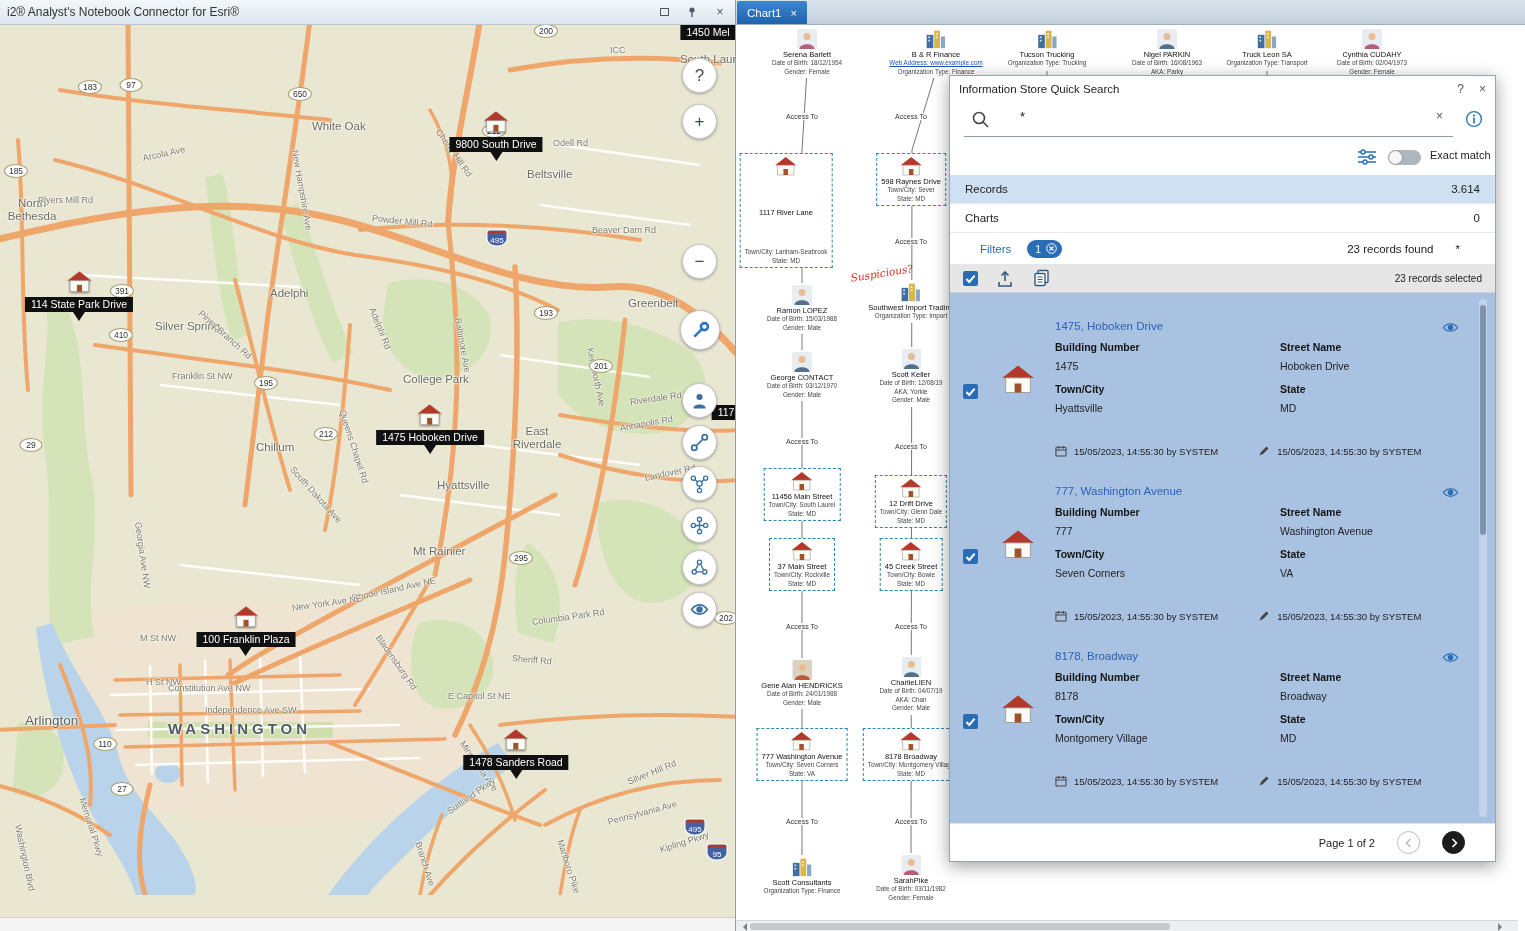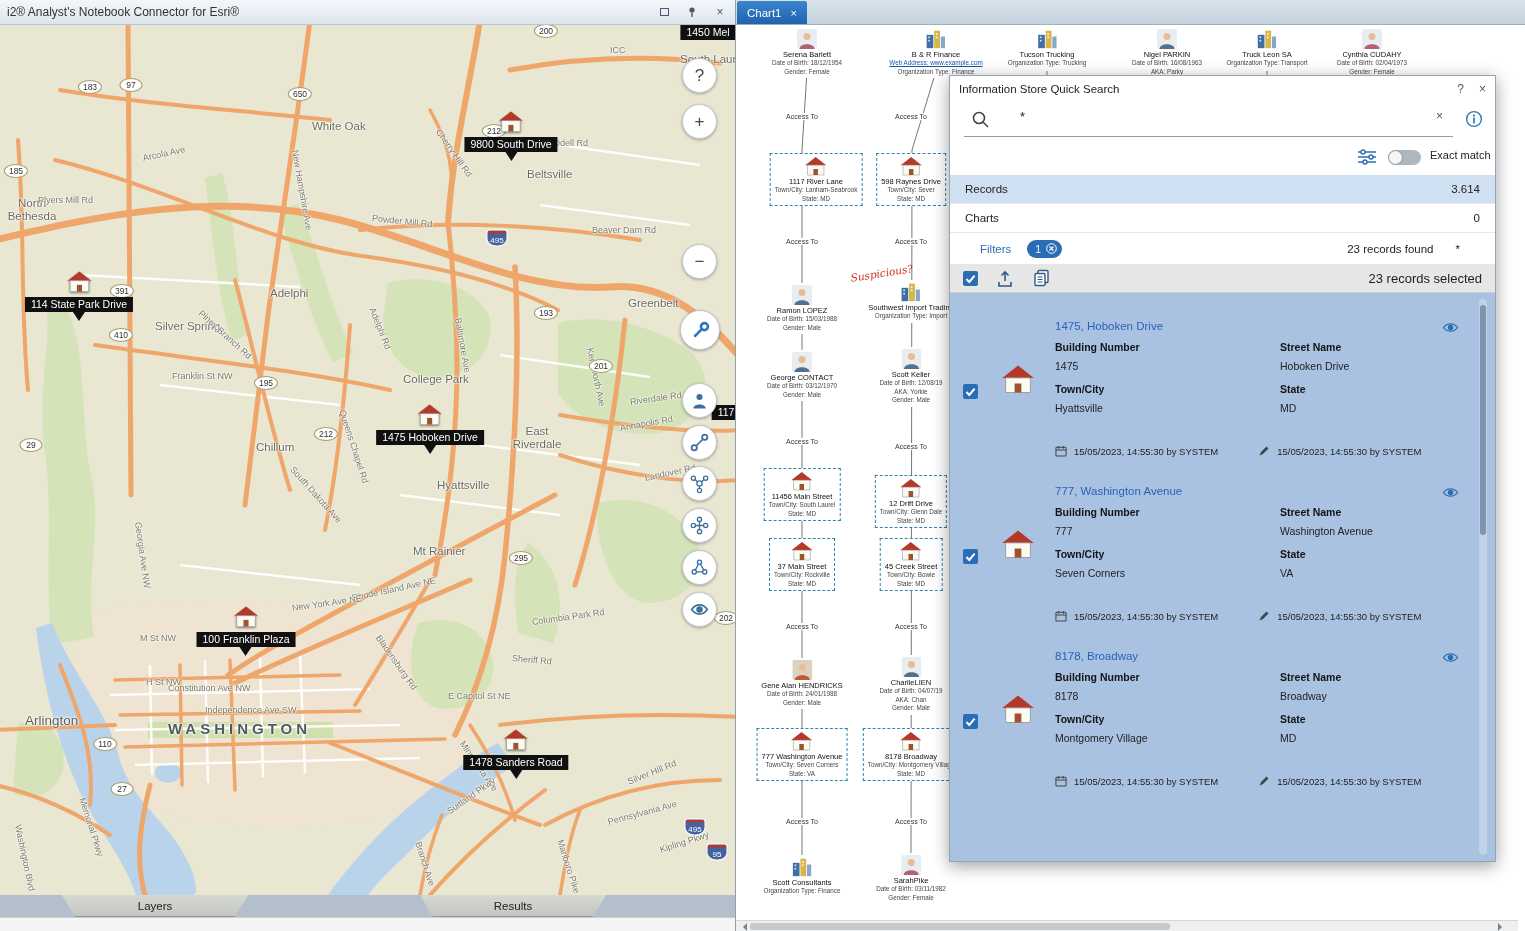--- a/index.html
+++ b/index.html
@@ -92,21 +92,21 @@
 .sp-exact{position:absolute;left:480px;top:10px;font-size:11px;color:#222}
 .sp-row{height:29px;display:flex;align-items:center;padding:0 15px;font-size:11.5px;color:#222;border-bottom:1px solid #e4e9ef}
 .sp-row.records{background:#cfe0f3}
 .sp-row .count{margin-left:auto}
 .sp-filters{height:31px;display:flex;align-items:center;padding:0 15px 0 30px;gap:16px;font-size:11.5px}
 .filters-link{color:#2a6db5}
 .fbadge{background:#2a6db5;color:#fff;border-radius:10px;height:18px;display:flex;align-items:center;padding:0 5px 0 8px;gap:5px;font-size:10.5px}
 .sp-found{margin-left:auto;color:#222}
 .sp-term{margin-right:20px;margin-left:6px;color:#222}
 .sp-toolbar{height:29px;background:#e6e6e6;display:flex;align-items:center;padding:0 13px;gap:17px;border-bottom:1px solid #cfcfcf}
-.sp-selected{margin-left:auto;font-size:13px;color:#222}
+.sp-selected{margin-left:auto;font-size:10px;color:#222}
 .sp-results{position:relative;flex:1;background:#a9c2e2;overflow:hidden}
 .rscroll{position:absolute;right:8px;top:6px;bottom:6px;width:8px;background:#c2d3e9;border-radius:4px}
 .rthumb{position:absolute;left:1px;top:6px;width:6px;height:230px;background:#7e93ad;border-radius:3px}
 .rcard{position:absolute;left:0;width:522px;height:160px}
 .rc-check{position:absolute;left:13px;top:70px}
 .rc-house{position:absolute;left:50px;top:50px}
 .rc-house svg{width:36px;height:30px}
 .rc-title{position:absolute;left:105px;top:6px;font-size:11.5px;color:#2b62b5}
 .rc-eye{position:absolute;left:492px;top:6px}
 .rc-fields{position:absolute;left:105px;top:27px;display:grid;grid-template-columns:225px 185px;row-gap:11px}
@@ -345,21 +345,21 @@
 
         <div class="shield interstate" style="left: 497px; top: 213px;">495</div>
 
         <div class="shield interstate" style="left: 717px; top: 827px;">95</div>
 
         <div class="shield interstate" style="left: 695px; top: 802px;">495</div>
       </div>
 
     <div>
 
-        <div class="marker" style="left: 511px; top: 85px;">
+        <div class="marker" style="left: 496px; top: 85px;">
           <span class="m-icon">
             <svg viewBox="0 0 32 26">
               <polygon points="2,12 16,1 30,12" fill="#b5392a"></polygon>
               <polygon points="5,12 27,12 27,25 5,25" fill="#fbfbf6" stroke="#9a9a8f" stroke-width="0.8"></polygon>
               <rect x="13" y="17" width="6" height="8" fill="#a0522d"></rect>
             </svg>
           </span>
           <span class="m-label">9800 South Drive</span>
           <span class="m-pointer"></span>
         </div>
@@ -521,26 +521,20 @@
           <svg class="ic-eye" viewBox="0 0 24 24">
             <g stroke="#3a6f9f" stroke-width="1.8" fill="none">
               <path d="M3 12 C8 5 16 5 21 12 C16 19 8 19 3 12 Z"></path>
               <circle cx="12" cy="12" r="2.8" fill="#3a6f9f"></circle>
             </g>
           </svg>
         </div>
       </div>
   </div>
 
-  <div class="map-tabstrip">
-
-      <div class="mtab" style="left: 62px; width: 186px;">Layers</div>
-
-      <div class="mtab" style="left: 420px; width: 186px;">Results</div>
-    </div>
   <div class="map-bottom"></div>
 </div>
 
 <div class="chart-panel">
   <div class="chart-tabbar">
     <div class="chart-tab">
       <span>Chart1</span>
       <span class="tab-close">×</span>
     </div>
   </div>
@@ -696,21 +690,21 @@
           <div class="n-details">
 
           <div class="nd">Date of Birth: 02/04/1973</div>
             <div class="nd">Gender: Female</div>
           </div>
         </div>
       </div>
 
     <div>
 
-        <div class="cnode dashed" style="left: 80px; top: 128px;">
+        <div class="cnode dashed" style="left: 50px; top: 128px; gap: 31px;">
           <div class="annot"></div>
           <span class="node-icon house">
             <svg class="ic-house" viewBox="0 0 32 26">
               <polygon points="2,12 16,1 30,12" fill="#b5392a"></polygon>
               <polygon points="5,12 27,12 27,25 5,25" fill="#fbfbf6" stroke="#9a9a8f" stroke-width="0.8"></polygon>
               <rect x="13" y="17" width="6" height="8" fill="#a0522d"></rect>
             </svg>
 
           </span>
           <div class="n-name">1117 River Lane</div>
@@ -1267,20 +1261,33 @@
               <span>15/05/2023, 14:55:30 by SYSTEM</span>
               <span class="sep"></span>
               <svg width="12" height="12" viewBox="0 0 12 12">
                 <path d="M1.5 10.5 L3 7 L8.5 1.5 L10.5 3.5 L5 9 L1.5 10.5 Z" fill="#444"></path>
               </svg>
               <span>15/05/2023, 14:55:30 by SYSTEM</span>
             </div>
           </div>
         </div>
 
+      <div class="sp-pager">
+        <span>Page 1 of 2</span>
+        <span class="pgbtn prev">
+          <svg width="12" height="12" viewBox="0 0 12 12">
+              <path d="M7.5 2 L3.5 6 L7.5 10" stroke="#b9bec2" stroke-width="1.6" fill="none"></path>
+            </svg>
+        </span>
+        <span class="pgbtn next">
+          <svg width="12" height="12" viewBox="0 0 12 12">
+              <path d="M4.5 2 L8.5 6 L4.5 10" stroke="#fff" stroke-width="1.6" fill="none"></path>
+            </svg>
+        </span>
+      </div>
     </div>
   </div>
 
   <div class="vscroll">
       <div class="vthumb"></div>
     </div>
   <div class="hscroll">
     <span class="harrow left"></span>
     <span class="harrow right"></span>
     <div class="hthumb"></div>

